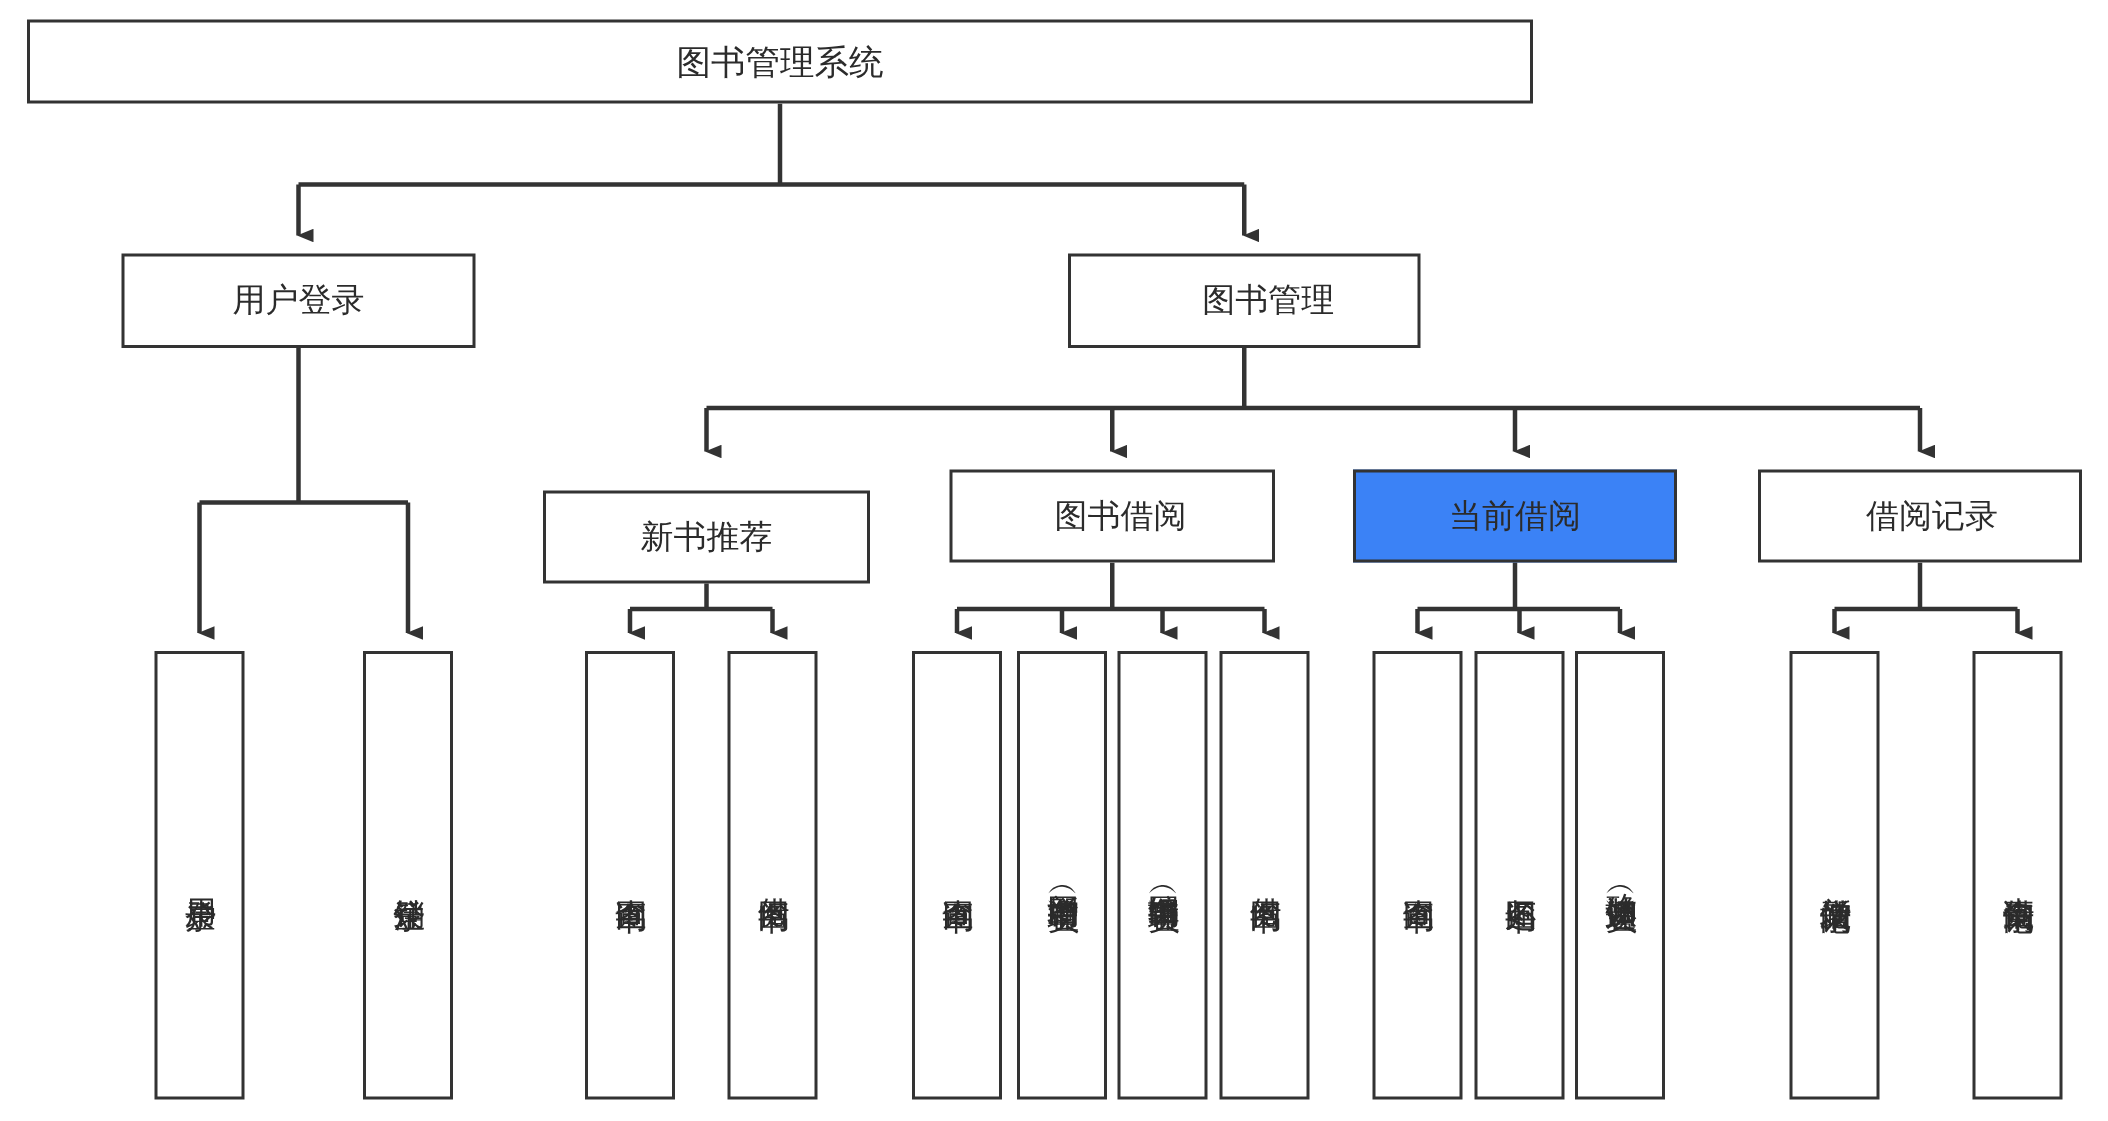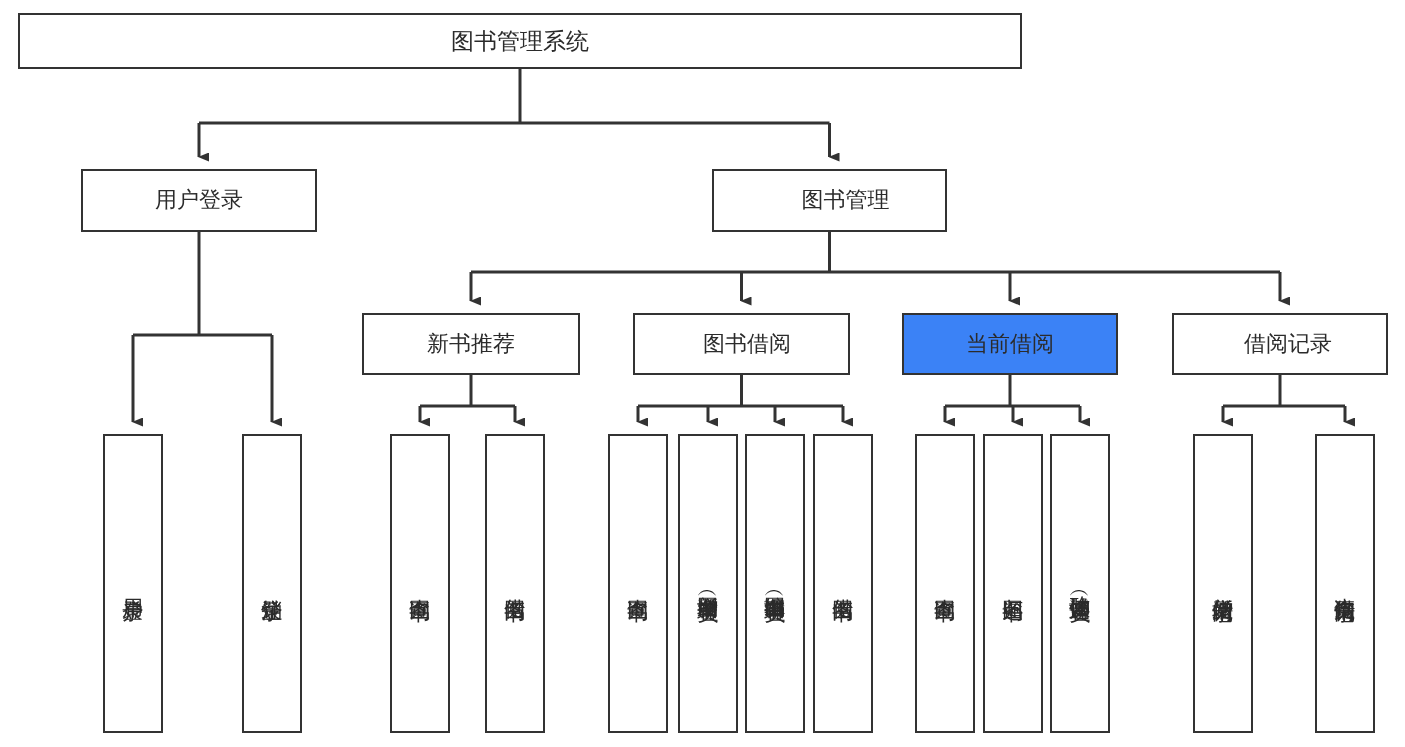--- a/index.html
+++ b/index.html
@@ -111,21 +111,21 @@
   <div id="nodes-layer">
       <div class="node horizontal root" style="left: 18px; top: 13px; width: 1004px; height: 56px; border-color: rgb(51, 51, 51); background: rgb(255, 255, 255);">
         <span class="label" style="color: rgb(43, 43, 43);">图书管理系统</span>
       </div>
       <div class="node horizontal" style="left: 81px; top: 169px; width: 236px; height: 63px; border-color: rgb(51, 51, 51); background: rgb(255, 255, 255);">
         <span class="label" style="color: rgb(43, 43, 43);">用户登录</span>
       </div>
       <div class="node horizontal" style="left: 712px; top: 169px; width: 235px; height: 63px; border-color: rgb(51, 51, 51); background: rgb(255, 255, 255); padding-left: 32px;">
         <span class="label" style="color: rgb(43, 43, 43);">图书管理</span>
       </div>
-      <div class="node horizontal" style="left: 362px; top: 313px; width: 218px; height: 62px; border-color: rgb(51, 51, 51); background: rgb(255, 255, 255);">
+      <div class="node horizontal" style="left: 362px; top: 327px; width: 218px; height: 62px; border-color: rgb(51, 51, 51); background: rgb(255, 255, 255);">
         <span class="label" style="color: rgb(43, 43, 43);">新书推荐</span>
       </div>
       <div class="node horizontal" style="left: 633px; top: 313px; width: 217px; height: 62px; border-color: rgb(51, 51, 51); background: rgb(255, 255, 255);">
         <span class="label" style="color: rgb(43, 43, 43); margin-left: 11px;">图书借阅</span>
       </div>
       <div class="node horizontal" style="left: 902px; top: 313px; width: 216px; height: 62px; border-color: rgb(51, 51, 51); background: #3b82f6;">
         <span class="label" style="color: rgb(43, 43, 43);">当前借阅</span>
       </div>
       <div class="node horizontal" style="left: 1172px; top: 313px; width: 216px; height: 62px; border-color: rgb(51, 51, 51); background: rgb(255, 255, 255); padding-left: 16px;">
         <span class="label" style="color: rgb(43, 43, 43);">借阅记录</span>

